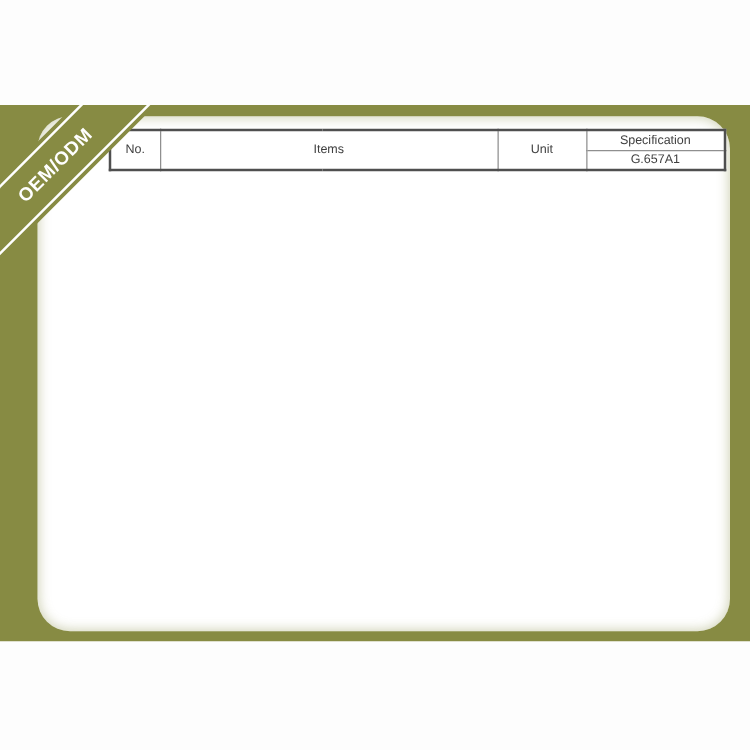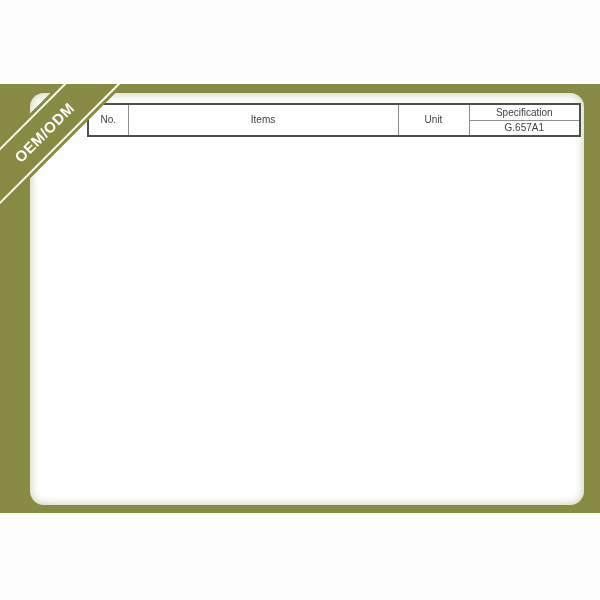--- a/index.html
+++ b/index.html
@@ -13,21 +13,21 @@
     width:600px;height:600px;position:relative;background:#fdfdfd;
     font-family:"Liberation Sans", sans-serif;color:var(--text);
     overflow:hidden;
   }
   .band{
     position:absolute;left:0;top:84px;width:600px;height:429px;
     background:var(--olive);
   }
   .card{
     position:absolute;left:30px;top:9px;width:554px;height:412px;
-    background:#ffffff;border-radius:14px;
+    background:#ffffff;border-radius:26px;
     box-shadow:inset 0 0 9px 1px rgba(135,139,67,0.40);
   }
   table.spec-table{
     position:absolute;left:57px;top:10px;width:492px;
     border-collapse:collapse;table-layout:fixed;
     border:2px solid var(--border-outer);
     background:#fff;
   }
   .spec-table th,.spec-table td{
     border:1px solid var(--border);

